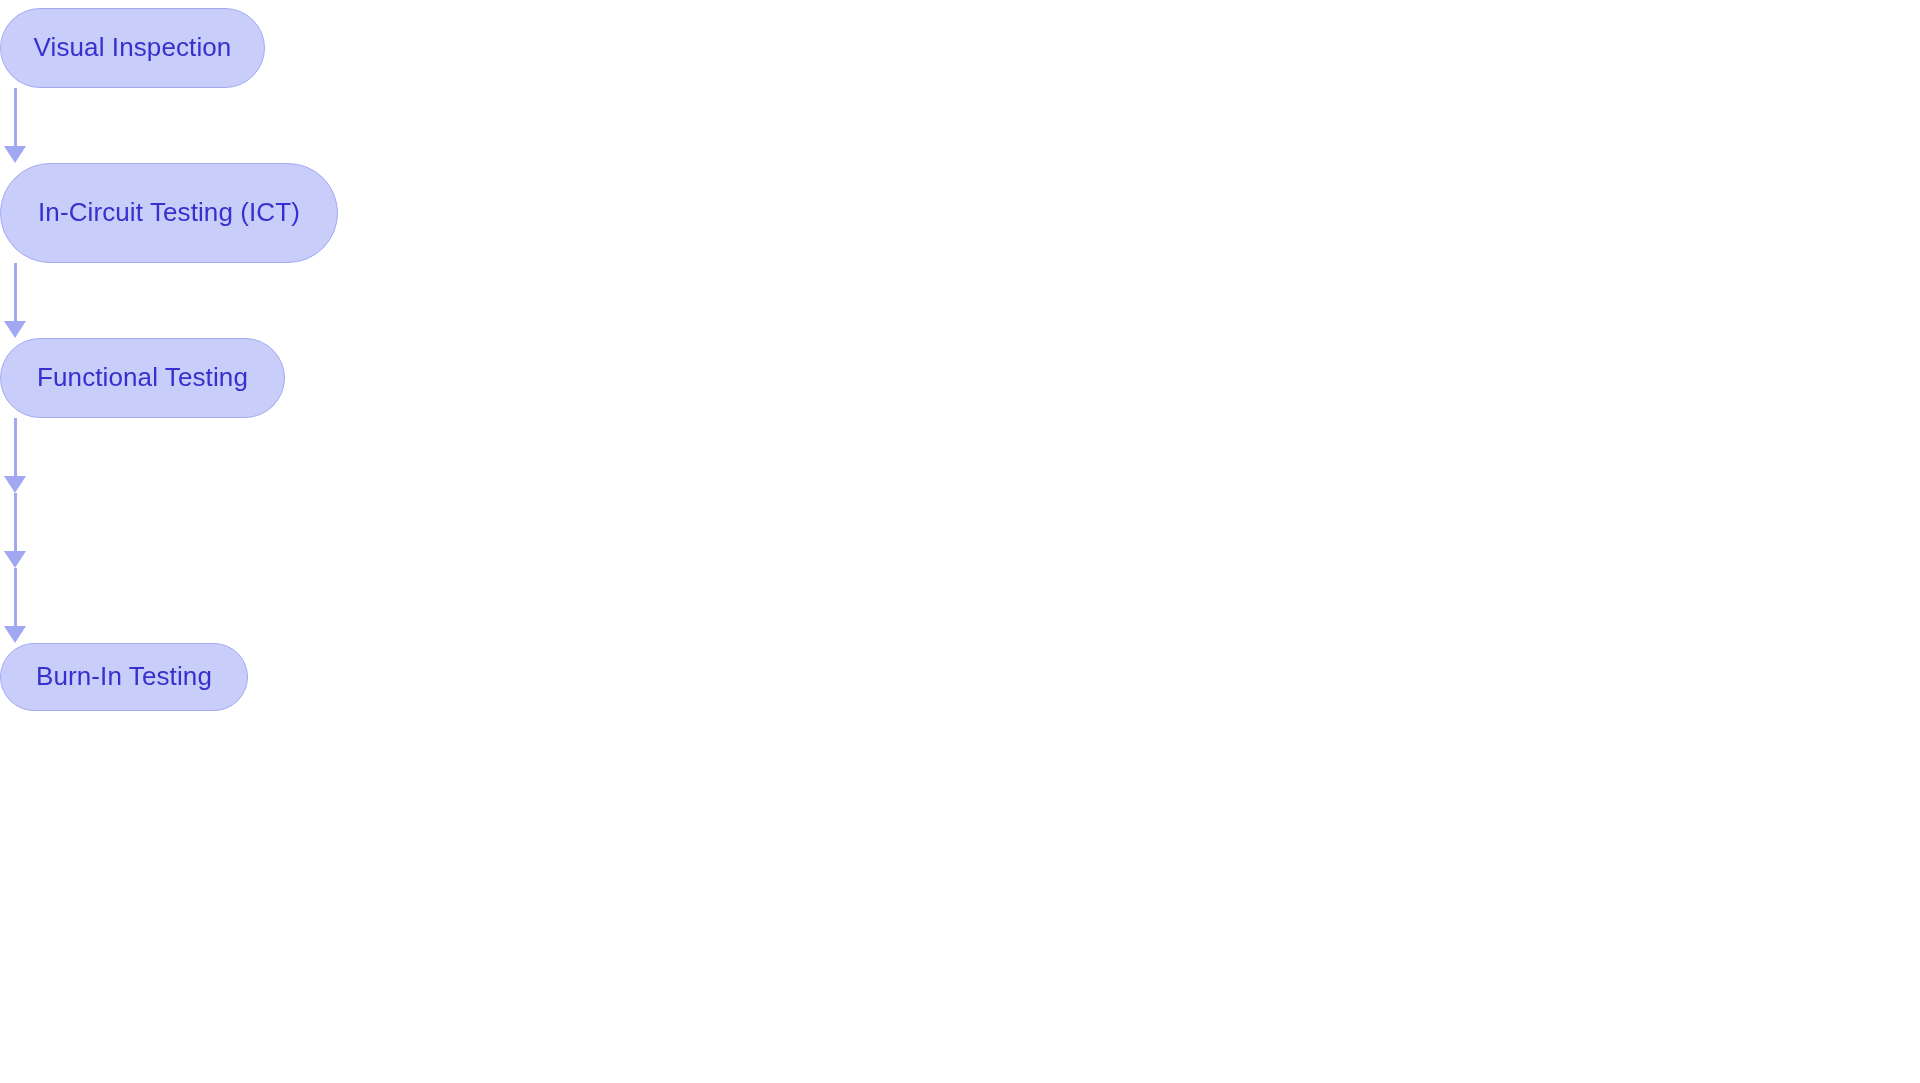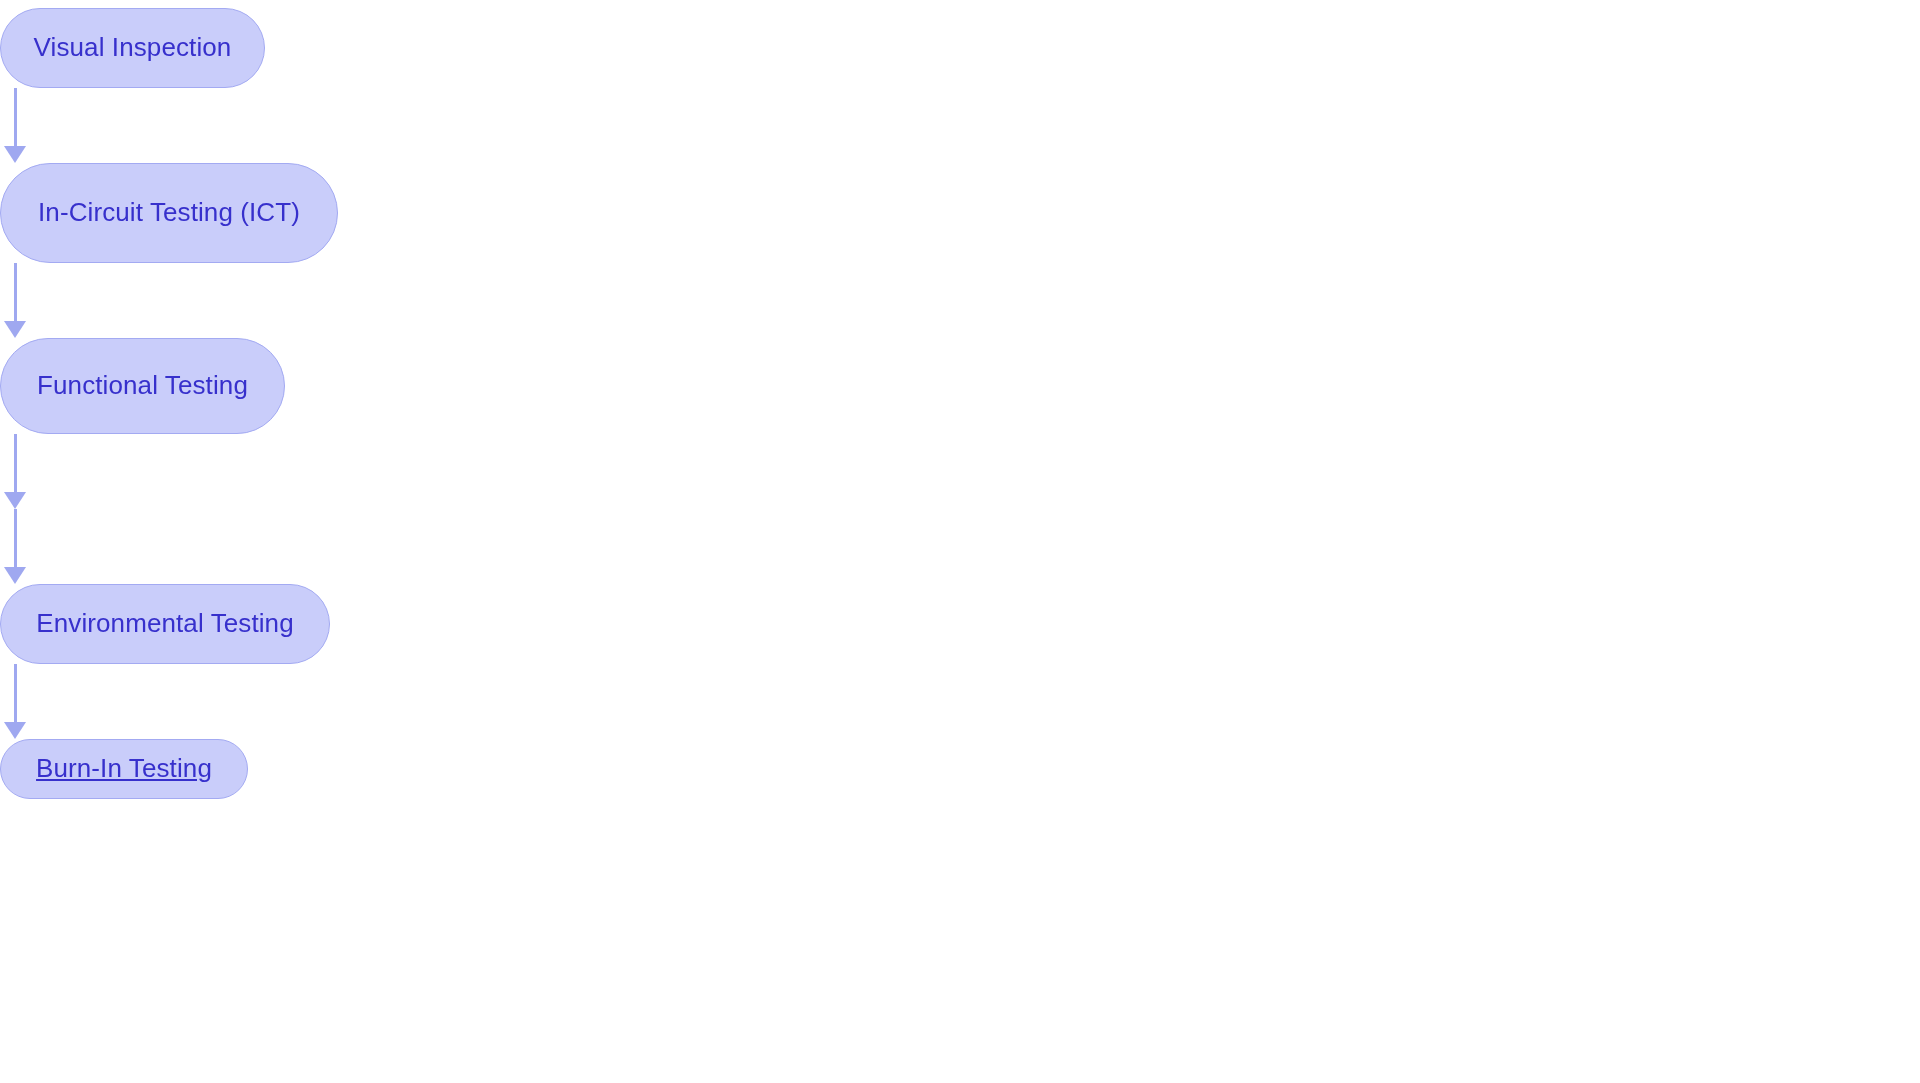--- a/index.html
+++ b/index.html
@@ -96,42 +96,39 @@
 
     <div class="node" style="width:338px; height:100px;">
       <span class="node-label">In-Circuit Testing (ICT)</span>
     </div>
 
     <div class="connector" style="height:75px;">
       <div class="connector-line"></div>
       <div class="connector-head"></div>
     </div>
 
-    <div class="node" style="width:285px; height:96px;">
+    <div class="node" style="width:285px; height:80px;">
       <span class="node-label">Functional Testing</span>
     </div>
 
     <div class="connector" style="height:75px;">
       <div class="connector-line"></div>
       <div class="connector-head"></div>
     </div>
 
 
     <div class="connector" style="height:75px;">
       <div class="connector-line"></div>
       <div class="connector-head"></div>
     </div>
 
-    <div class="node" style="width:330px; height:80px;">
-      <span class="node-label">Environmental Testing</span>
-    </div>
 
     <div class="connector" style="height:75px;">
       <div class="connector-line"></div>
       <div class="connector-head"></div>
     </div>
 
-    <div class="node" style="width:248px; height:60px;text-decoration:underline;">
+    <div class="node" style="width:248px; height:68px;">
       <span class="node-label">Burn-In Testing</span>
     </div>
 
   </div>
 </div>
 
 </body></html>

